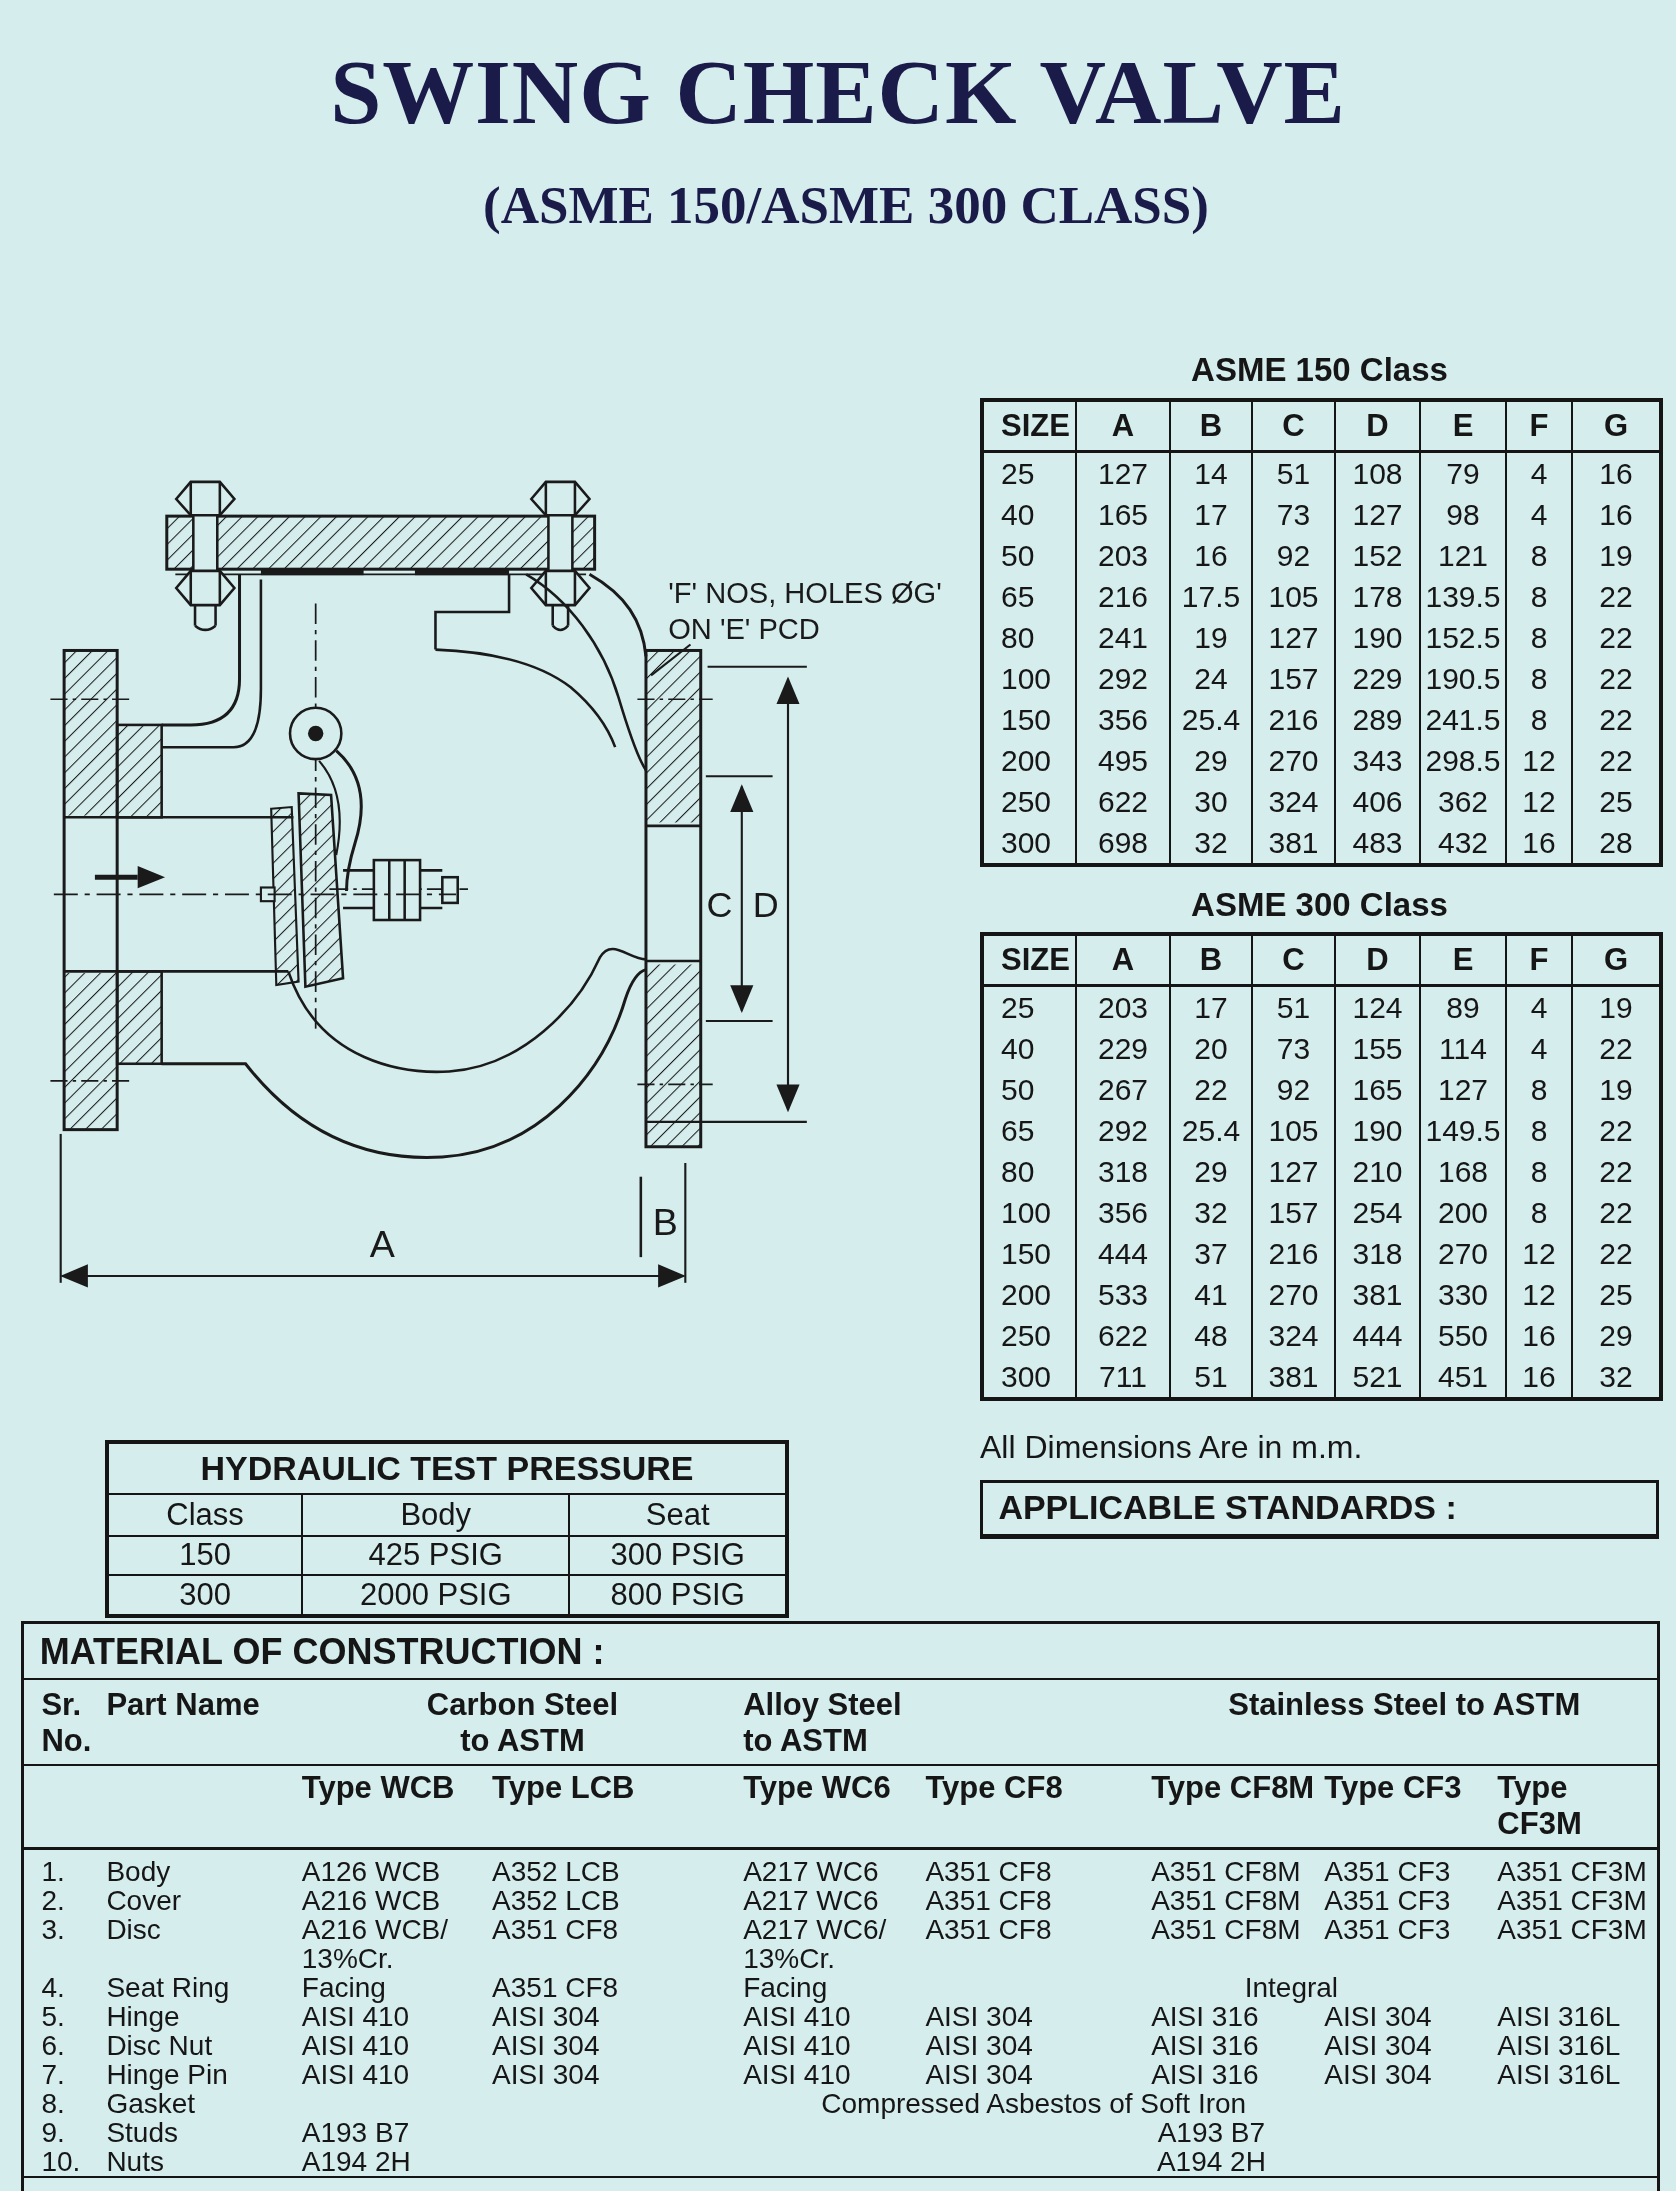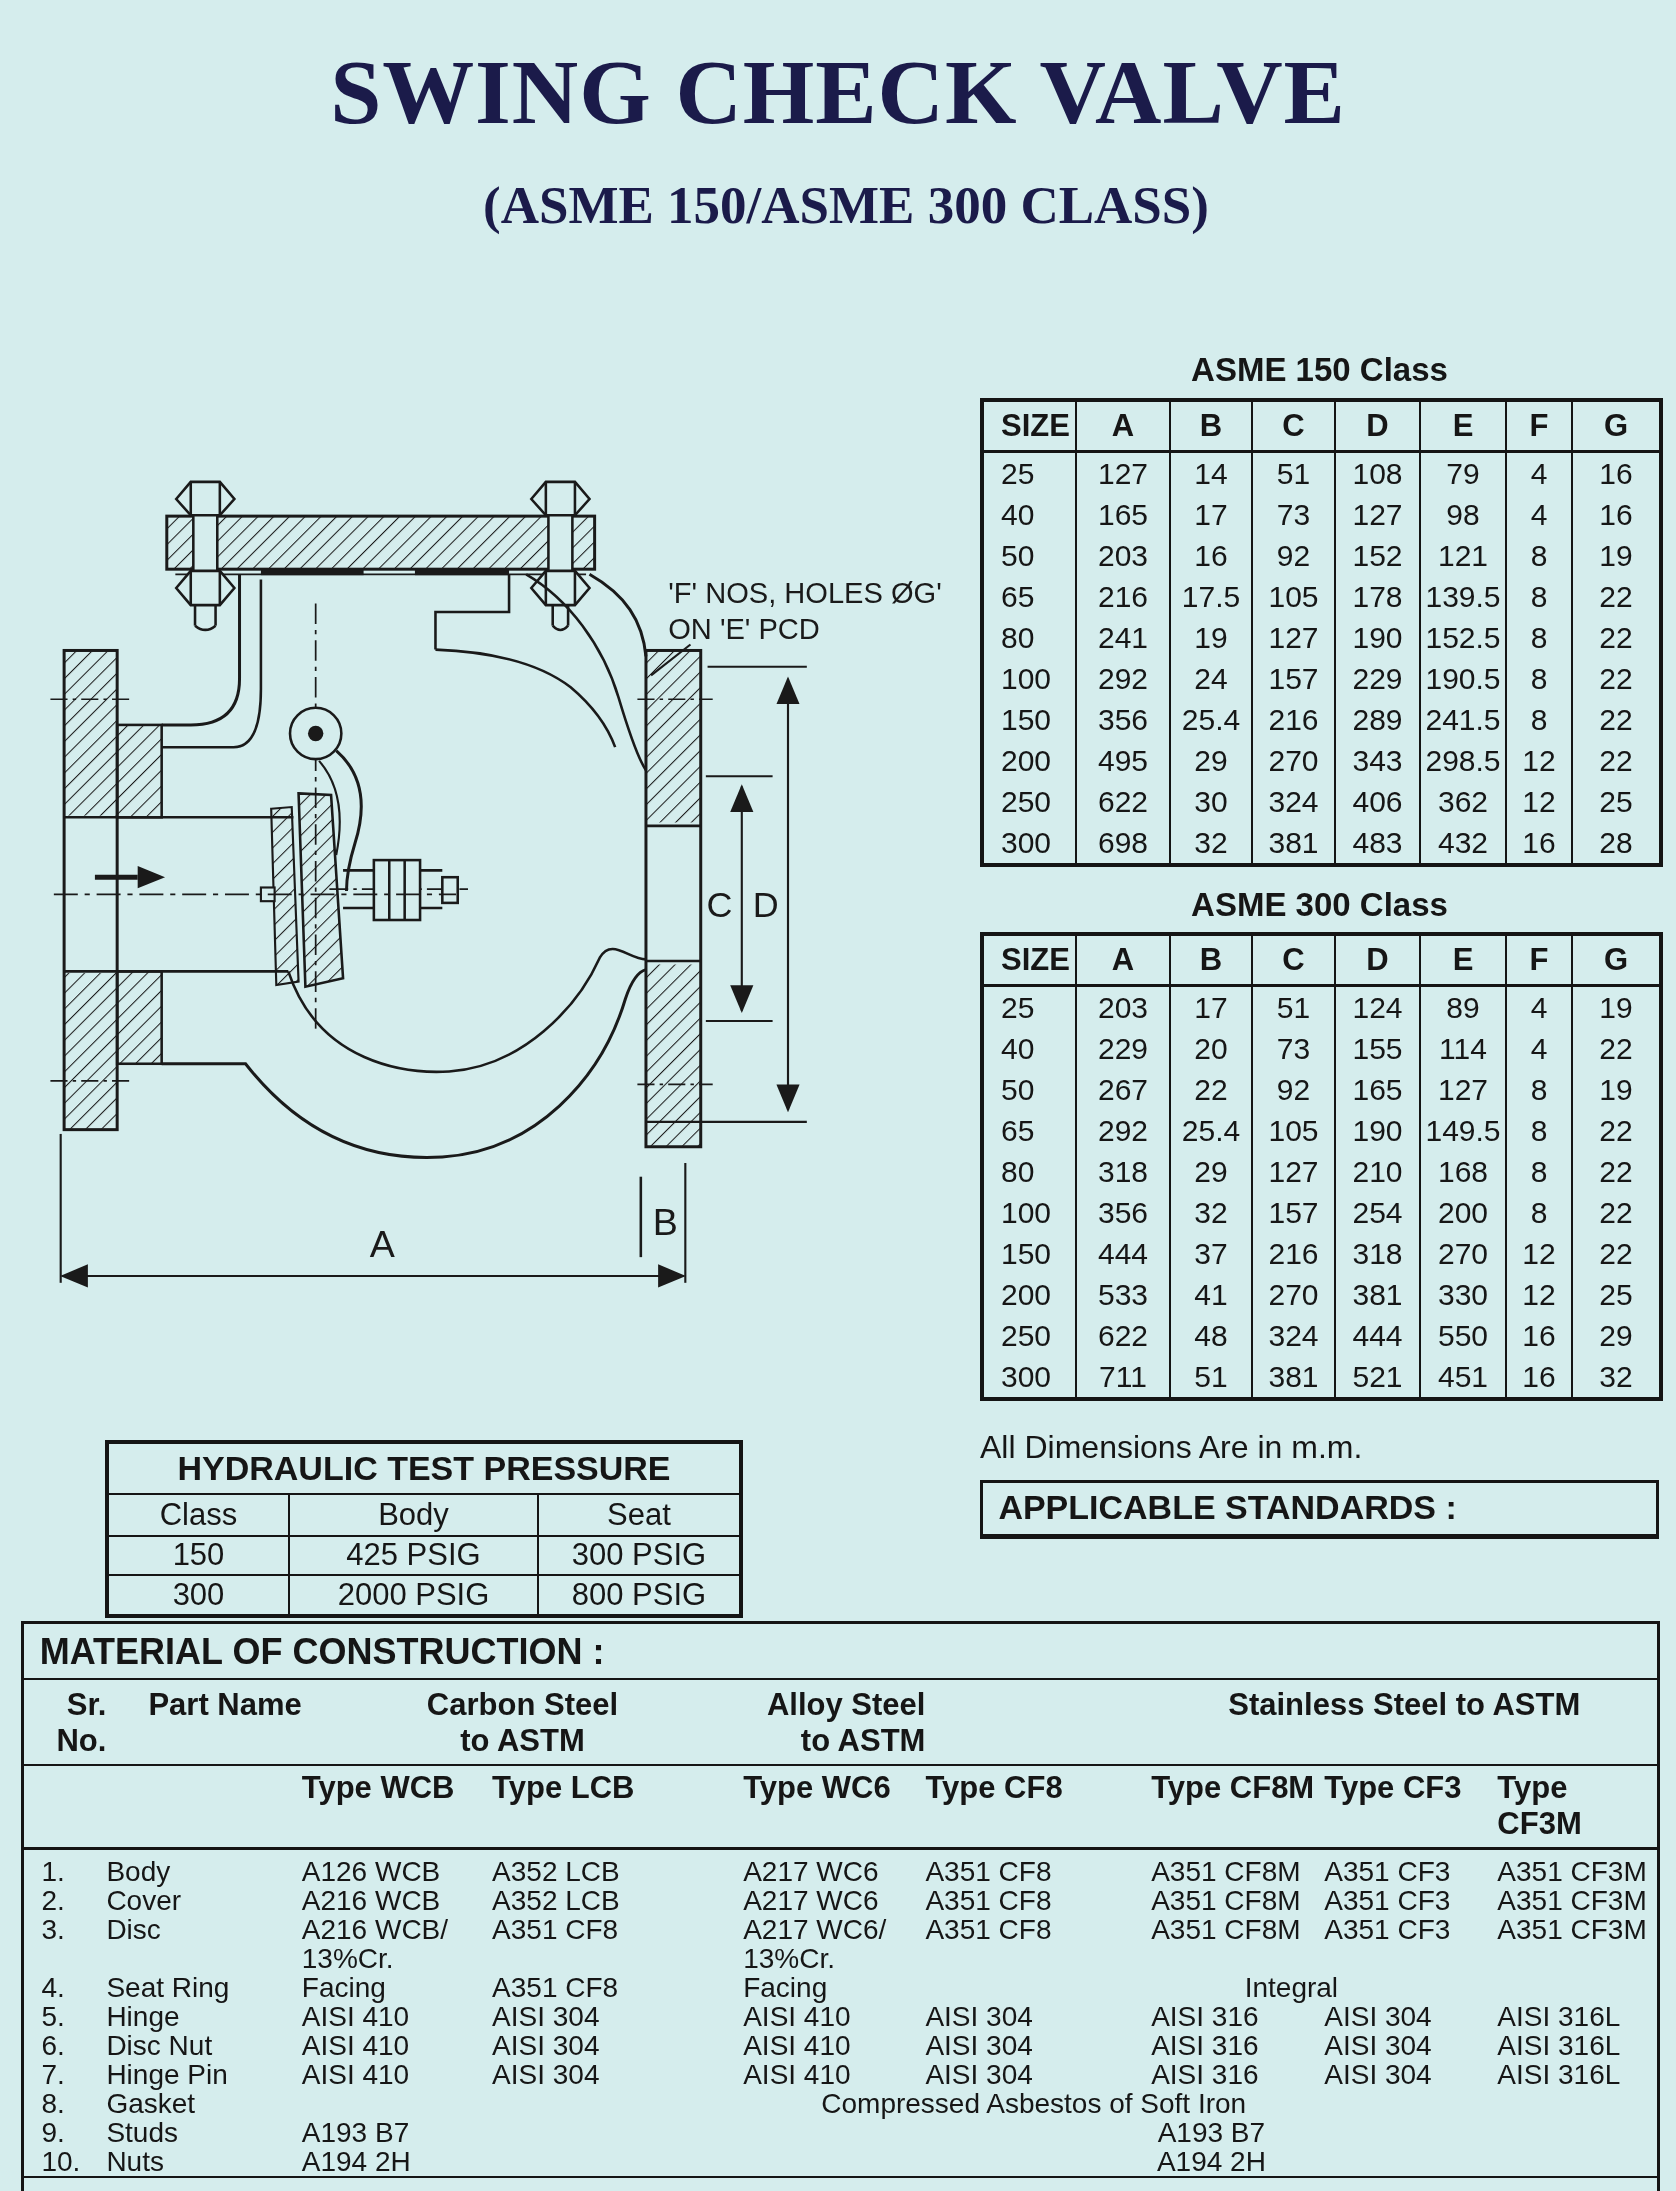--- a/index.html
+++ b/index.html
@@ -32,32 +32,32 @@
   table.dim td { font-size:30px; text-align:center; height:41px; line-height:41px; padding:0; }
   .dim-block2 { margin-top:19px; }
   .dims-note { margin-top:28px; font-size:32px; }
   
   .standards { margin-top:13.7px; border:3.4px solid #151515; }
   .standards-title { font-size:34px; font-weight:bold; padding:5.1px 15.4px 6.8px; border-bottom:2.6px solid #151515; }
   .standards-rows { padding:6.8px 0 8.6px; }
   .standards-row { font-size:31px; line-height:36px; padding:2.6px 15.4px 0; }
   .standards-label { display:inline-block; width:207px; }
   
-  .hydraulic { position:absolute; left:105px; top:1440px; width:634px; }
+  .hydraulic { position:absolute; left:105px; top:1440px; width:684px; }
   table.hyd { border-collapse:collapse; width:100%; table-layout:fixed; border:4.3px solid #151515; }
   table.hyd td { border:2.6px solid #151515; text-align:center; font-size:31px; }
   table.hyd tr.hyd-title td { font-size:34px; font-weight:bold; padding:5.1px 0; }
   table.hyd tr.hyd-head td { padding:1.7px 0; }
   table.hyd tr.hyd-data td { padding:0.9px 0; }
   
   .material { position:absolute; left:21.4px; top:1621px; width:1633px; border:3.4px solid #151515; }
   .mat-heading { font-size:36px; font-weight:bold; padding:6.8px 15.4px 5.1px; border-bottom:2.6px solid #151515; }
   table.mat { border-collapse:collapse; width:100%; table-layout:fixed; }
   table.mat th { font-weight:bold; font-size:31px; text-align:left; vertical-align:top; padding:0; }
-  table.mat tr.grp-row th { padding-top:6.8px; padding-bottom:5.1px; border-bottom:2.6px solid #151515; line-height:36px;text-align:right; }
+  table.mat tr.grp-row th { padding-top:6.8px; padding-bottom:5.1px; border-bottom:2.6px solid #151515; line-height:36px; }
   table.mat tr.grp-row th.ctr { text-align:center; }
   table.mat tr.type-row th { padding:4.3px 0 5.1px; border-bottom:3.4px solid #151515; }
   table.mat td { font-size:28px; line-height:29px; height:29px; padding:0; text-align:left; white-space:nowrap; overflow:visible; }
   table.mat td.ctr { text-align:center; }
   table.mat tbody tr:first-child td { padding-top:6.8px; }
   .mat-footer { border-top:2.6px solid #151515; font-size:33px; padding:8.6px 15.4px 10.3px; }
   .mat-footer .lbl { padding-right:12px; }
   svg text { font-family:"Liberation Sans", sans-serif; fill:#1a1a1a; }
 </style>
 </head>

